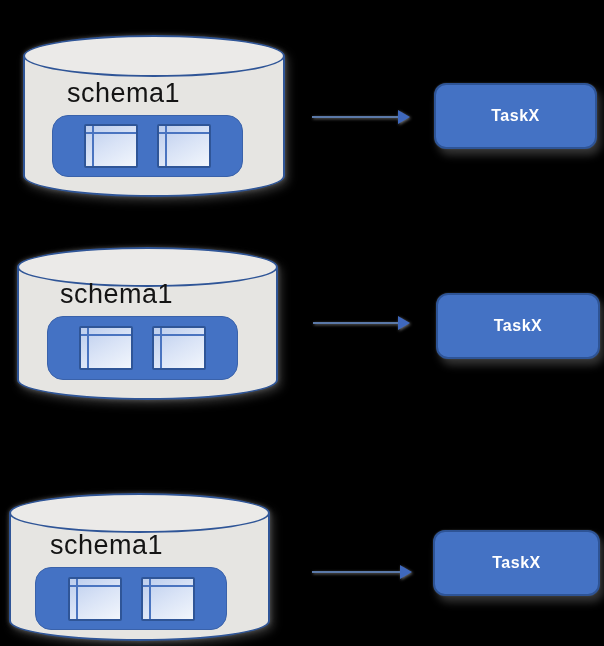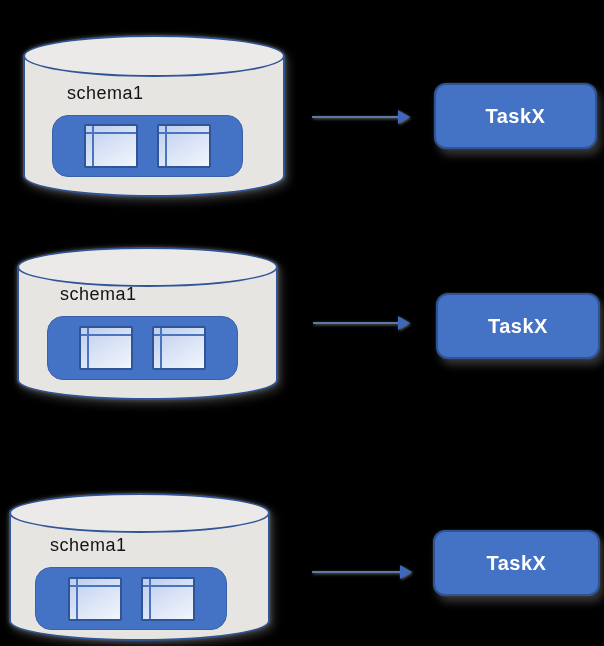--- a/index.html
+++ b/index.html
@@ -31,21 +31,21 @@
   }
   .cyl-top {
     position:absolute; left:0; right:0; top:0; height:calc(var(--ry)*2);
     border-radius:50%; box-sizing:border-box;
     background:var(--cylinder-top-fill,#ebeae8);
     border:2px solid var(--cylinder-border,#2f5597);
     z-index:3;
   }
   .schema-label {
     position:absolute; z-index:4;
-    font-size:18px; line-height:27px; color:var(--schema-text,#141414);
+    font-size:27px; line-height:27px; color:var(--schema-text,#141414);
     letter-spacing:0.5px; white-space:nowrap;
   }
   .tables-box {
     position:absolute; z-index:4; box-sizing:border-box;
     background:var(--container-fill,#4472c4);
     border:1px solid var(--container-border,#3a62aa);
     border-radius:16px;
     display:flex; align-items:center; justify-content:center; gap:19px;
   }
   .table-icon {
@@ -76,21 +76,21 @@
     border-left:12px solid var(--arrow-head,#3f68bd);
   }
 
   
   .task-btn {
     position:absolute; box-sizing:border-box;
     background:var(--task-fill,#4472c4);
     border:2px solid var(--task-border,#2e5496);
     border-radius:12px;
     display:flex; align-items:center; justify-content:center;
-    color:var(--task-text,#fff); font-size:20px; font-weight:bold;
+    color:var(--task-text,#fff); font-size:16px; font-weight:bold;
     box-shadow: 4px 6px 8px rgba(105,105,105,0.5), 0 0 2px rgba(110,110,110,0.45);
     letter-spacing:0.5px;
   }
 
   
   #row1 .cyl      { left:23px;  top:35px;  width:262px; height:162px; --ry:21px; }
   #row1 .schema-label { left:44px; top:45px; }
   #row1 .tables-box   { left:29px; top:80px; width:191px; height:62px; }
   #row1 .arrow    { left:312px; top:110px; width:98px; }
   #row1 .task-btn { left:434px; top:83px;  width:163px; height:66px; }

